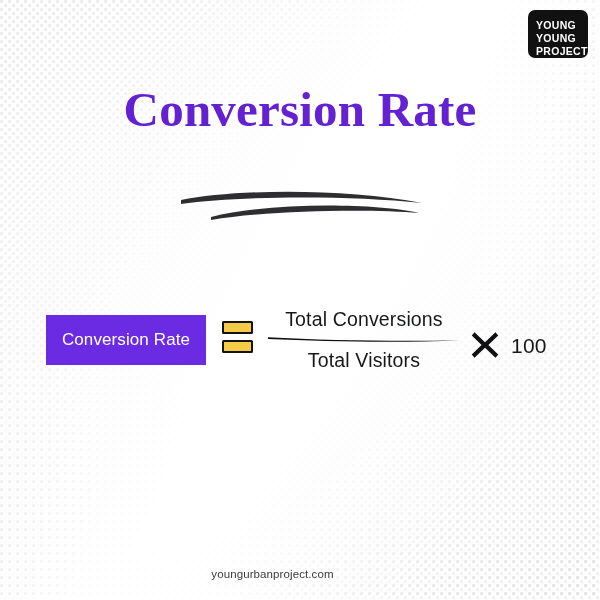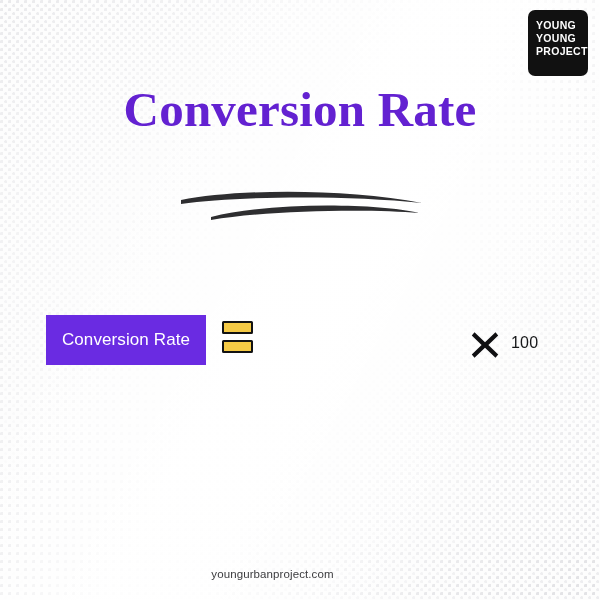--- a/index.html
+++ b/index.html
@@ -47,21 +47,21 @@
     pointer-events: none;
     background: linear-gradient(118deg, rgba(255,255,255,0) 20%, rgba(255,255,255,0.92) 46%, rgba(255,255,255,0.92) 56%, rgba(255,255,255,0) 82%);
   }
 
   
   #logo {
     position: absolute;
     left: 528px;
     top: 10px;
     width: 60px;
-    height: 66px;
+    height: 48px;
     background: #111111;
     border-radius: 7px;
     box-sizing: border-box;
     padding: 9px 0 0 8px;
     color: #ffffff;
     font-size: 10.5px;
     font-weight: bold;
     line-height: 1.22;
     letter-spacing: 0.3px;
   }
@@ -161,21 +161,21 @@
     left: 470px;
     top: 330px;
     width: 30px;
     height: 30px;
   }
 
   #hundred {
     position: absolute;
     left: 511px;
     top: 334px;
-    font-size: 16px;
+    font-size: 21px;
     color: #17181A;
     letter-spacing: 0.2px;
   }
 
   
   #footer {
     position: absolute;
     left: 0;
     top: 568px;
     width: 545px;
@@ -213,20 +213,29 @@
     <div id="lhs-box">
       <span>Conversion Rate</span>
     </div>
   </div>
 
   <div id="equals">
     <div class="bar top"></div>
     <div class="bar bot"></div>
   </div>
 
+  <div id="fraction">
+    <div class="num">Total Conversions</div>
+    <div class="bar-wrap">
+      <svg width="196" height="8" viewBox="0 0 196 8" style="display:block;">
+        <path d="M2 2.2 C60 5.4, 135 6.6, 194 5.2 C135 8.2, 60 6.6, 2 4.0 Z" fill="#101012"></path>
+      </svg>
+    </div>
+    <div class="den">Total Visitors</div>
+  </div>
 
   <svg id="times" viewBox="0 0 30 30">
     <path d="M4.5 2.2 L15 12.2 L25.5 2.2 L28.2 5.6 L18.4 15.0 L28.2 24.4 L25.5 27.8 L15 17.8 L4.5 27.8 L1.8 24.4 L11.6 15.0 L1.8 5.6 Z" fill="#101012"></path>
   </svg>
 
   <div id="hundred">100</div>
 
   <div id="footer">youngurbanproject.com</div>
 
 </div>

